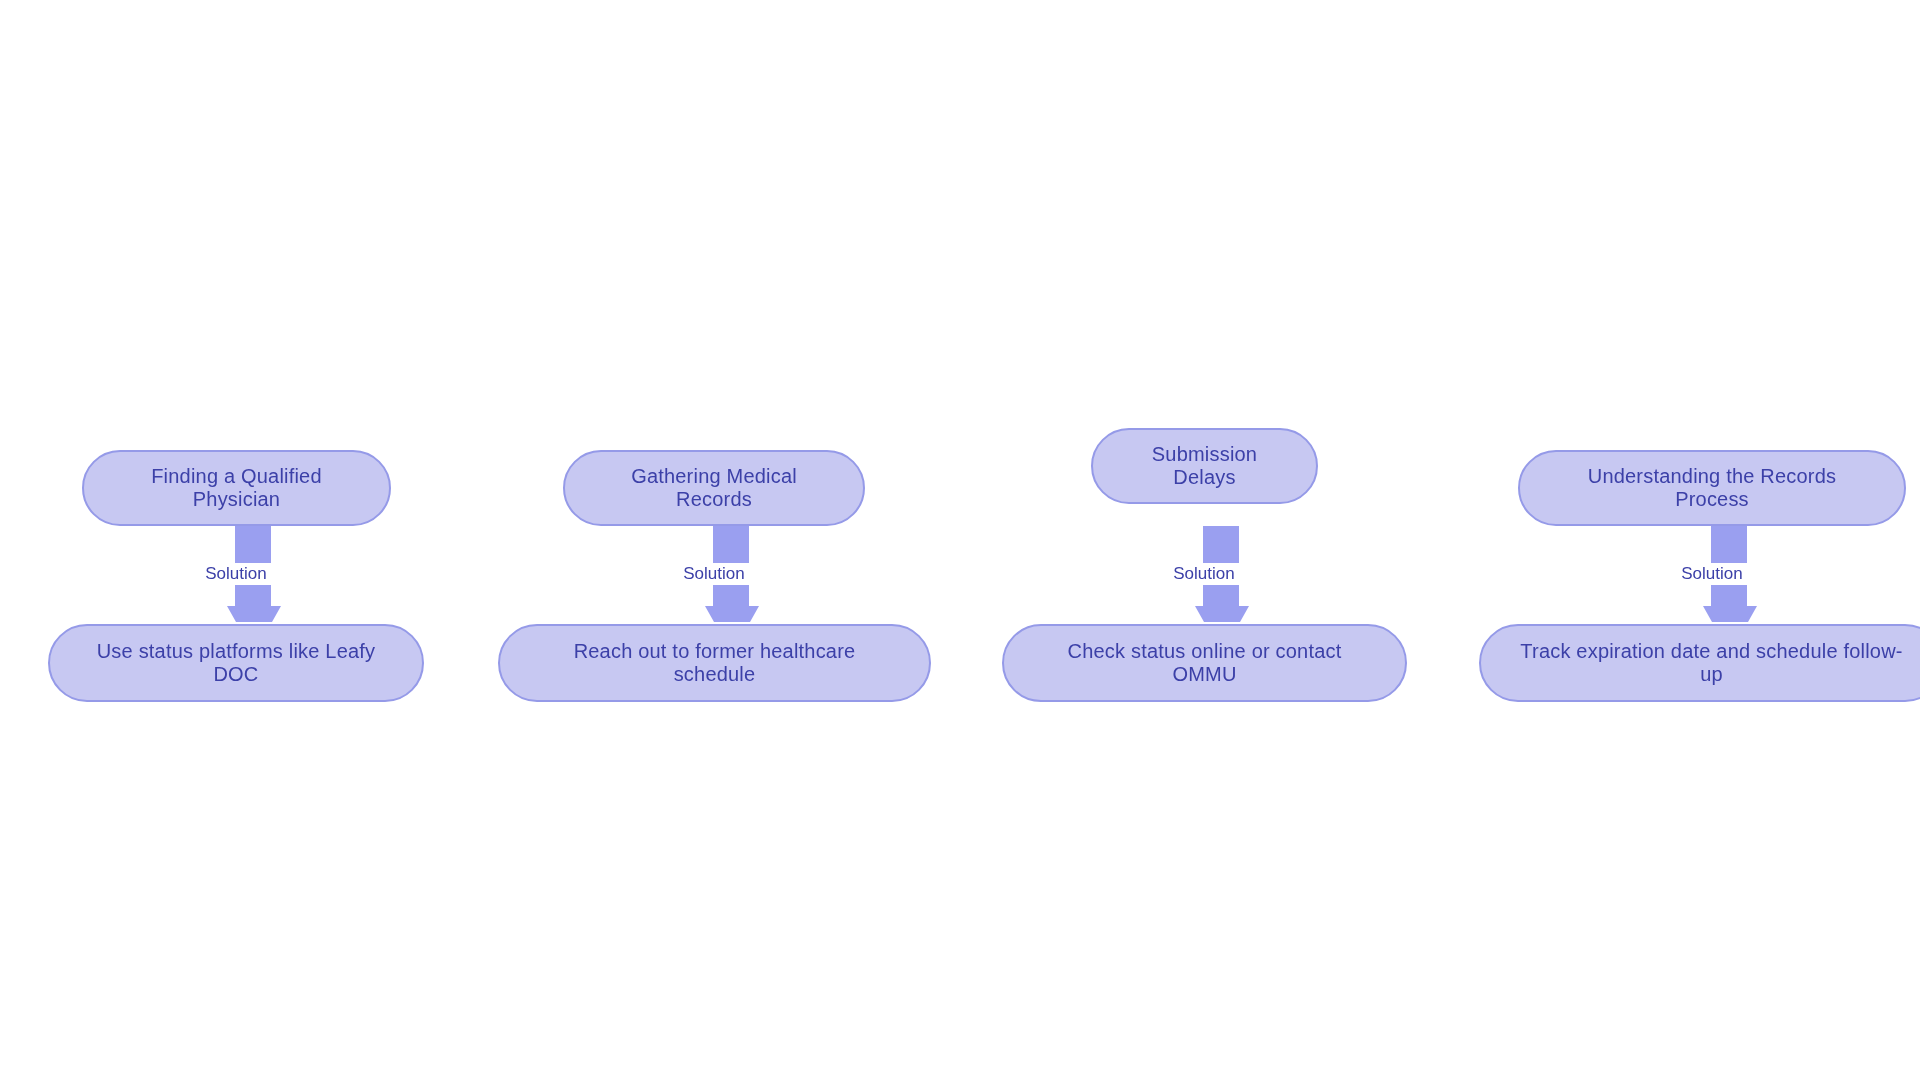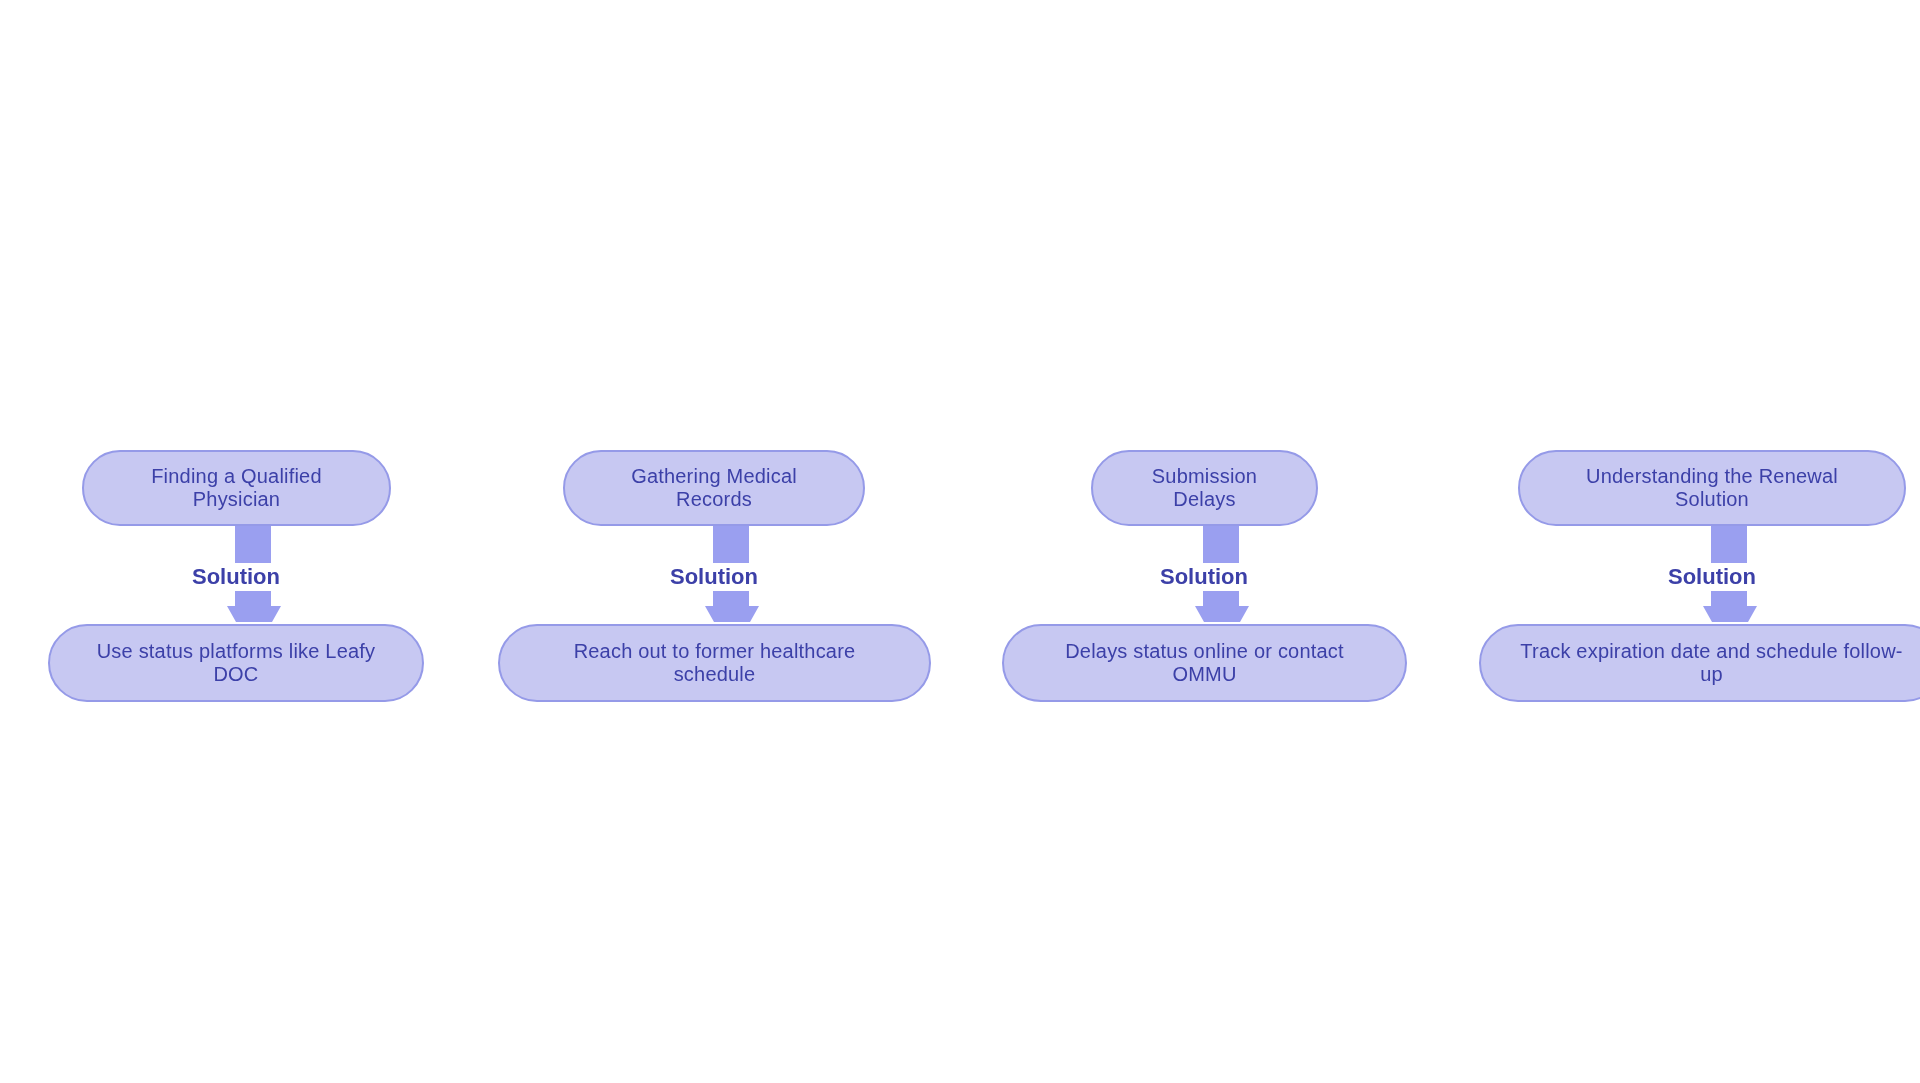--- a/index.html
+++ b/index.html
@@ -38,24 +38,23 @@
     width: 0; height: 0;
     border-left: 9px solid transparent;
     border-right: 9px solid transparent;
     border-top: 16px solid var(--arrow_color, #9a9ff0);
   }
   .edge-label {
     position: absolute;
     transform: translateX(-50%);
     background: var(--background, #ffffff);
     color: var(--edge_label_color, #3c40a8);
-    font-size: 22px;
+    font-size: 17px;
     padding: 1px 7px;
     white-space: nowrap;
-    font-weight: bold;
   }
 </style>
 </head>
 <body>
 
 <div class="canvas">
 
   <div>
     <div class="node" style="left:46px; top:414px; width:309px; height:76px;">
       <span>Finding a Qualified Physician</span>
@@ -74,34 +73,34 @@
     </div>
     <div class="edge-line" style="left:677px; top:490px; height:84px;"></div>
     <div class="edge-head" style="left:669px; top:570px;"></div>
     <div class="edge-label" style="left:678px; top:527px;">Solution</div>
     <div class="node" style="left:462px; top:588px; width:433px; height:78px;">
       <span>Reach out to former healthcare schedule</span>
     </div>
   </div>
 
   <div>
-    <div class="node" style="left:1055px; top:414px; width:227px; height:76px;">
+    <div class="node" style="left:1055px; top:392px; width:227px; height:76px;">
       <span>Submission Delays</span>
     </div>
     <div class="edge-line" style="left:1167px; top:490px; height:84px;"></div>
     <div class="edge-head" style="left:1159px; top:570px;"></div>
     <div class="edge-label" style="left:1168px; top:527px;">Solution</div>
     <div class="node" style="left:966px; top:588px; width:405px; height:78px;">
-      <span>Delays status online or contact OMMU</span>
+      <span>Check status online or contact OMMU</span>
     </div>
   </div>
 
   <div>
     <div class="node" style="left:1482px; top:414px; width:388px; height:76px;">
-      <span>Understanding the Renewal Solution</span>
+      <span>Understanding the Records Process</span>
     </div>
     <div class="edge-line" style="left:1675px; top:490px; height:84px;"></div>
     <div class="edge-head" style="left:1667px; top:570px;"></div>
     <div class="edge-label" style="left:1676px; top:527px;">Solution</div>
     <div class="node" style="left:1443px; top:588px; width:465px; height:78px;">
       <span>Track expiration date and schedule follow-up</span>
     </div>
   </div>
 
 </div>

